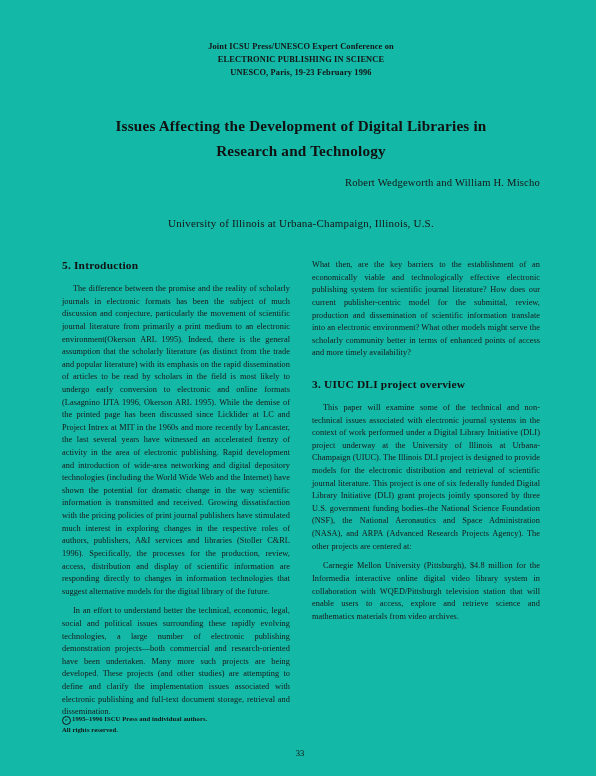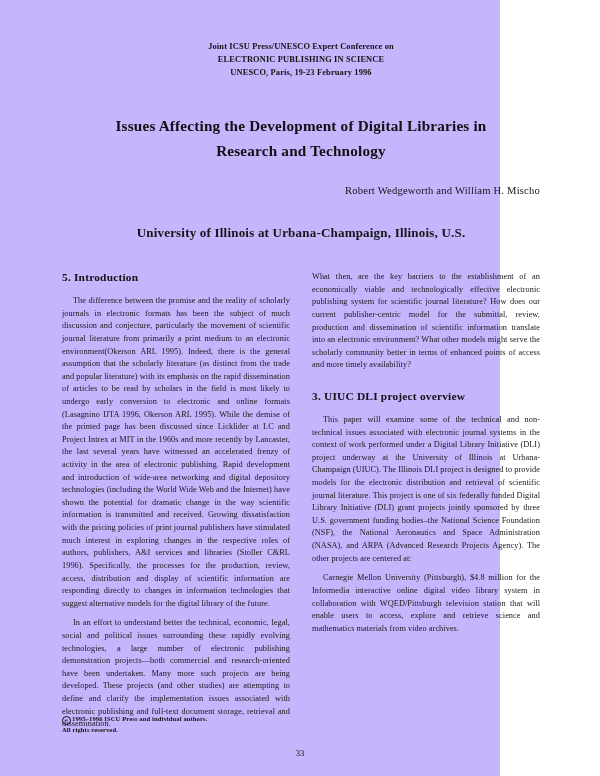--- a/index.html
+++ b/index.html
@@ -11,23 +11,23 @@
     width: 600px;
     height: 776px;
     font-family: "Liberation Serif", serif;
     color: #1a1a1a;
     position: relative;
     overflow: hidden;
   }
   .page {
     position: absolute;
     top: 0; left: 0;
-    width: 500px;
+    width: 596px;
     height: 776px;
-    background: #c4b5fd;
+    background: #14b8a6;
   }
   .content {
     position: absolute;
     left: 62px;
     top: 40px;
     width: 478px;
   }
   .conf-header {
     text-align: center;
     font-family: "Liberation Serif", serif;
@@ -40,34 +40,34 @@
   }
   .conf-header div { white-space: nowrap; }
 
   .title {
     text-align: center;
     font-size: 15.2px;
     font-weight: bold;
     line-height: 1.65;
     letter-spacing: 0.2px;
     color: #111;
-    margin-bottom: 20px;
+    margin-bottom: 12px;
   }
   .authors {
     text-align: right;
     font-size: 10.6px;
     line-height: 1.5;
     color: #151515;
     margin-bottom: 26px;
     letter-spacing: 0.2px;
   }
   .affiliation {
     text-align: center;
-    font-size: 13px;
-    font-weight: bold;
+    font-size: 11px;
+    font-weight: normal;
     letter-spacing: 0.2px;
     color: #151515;
     margin-bottom: 30px;
   }
 
   .columns {
     display: flex;
     justify-content: space-between;
     width: 478px;
   }

